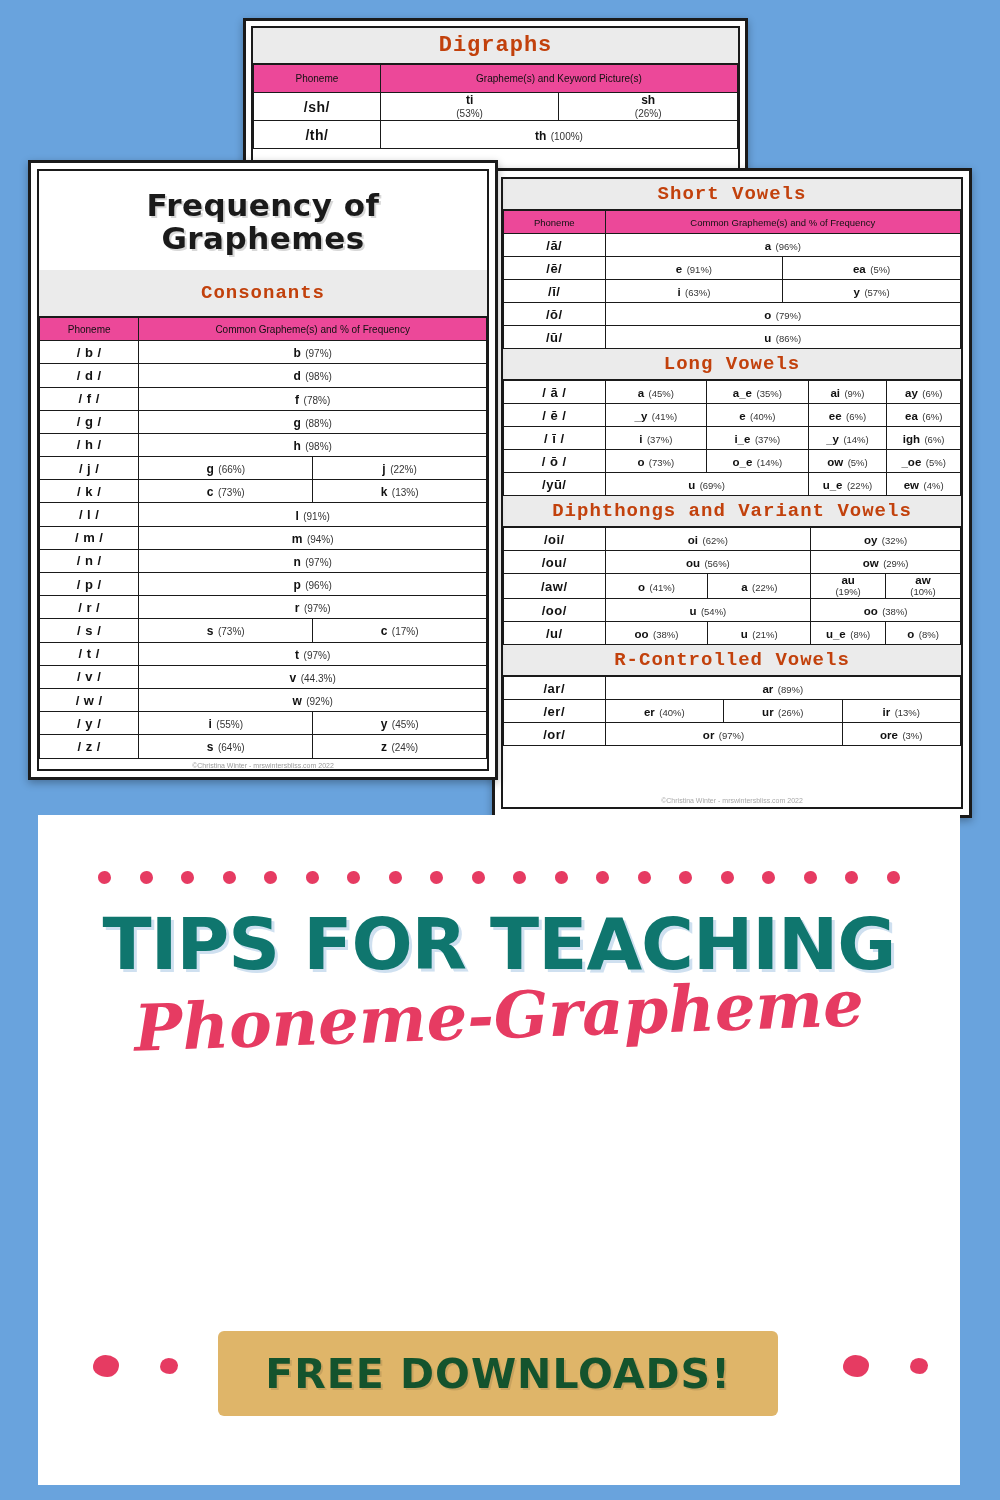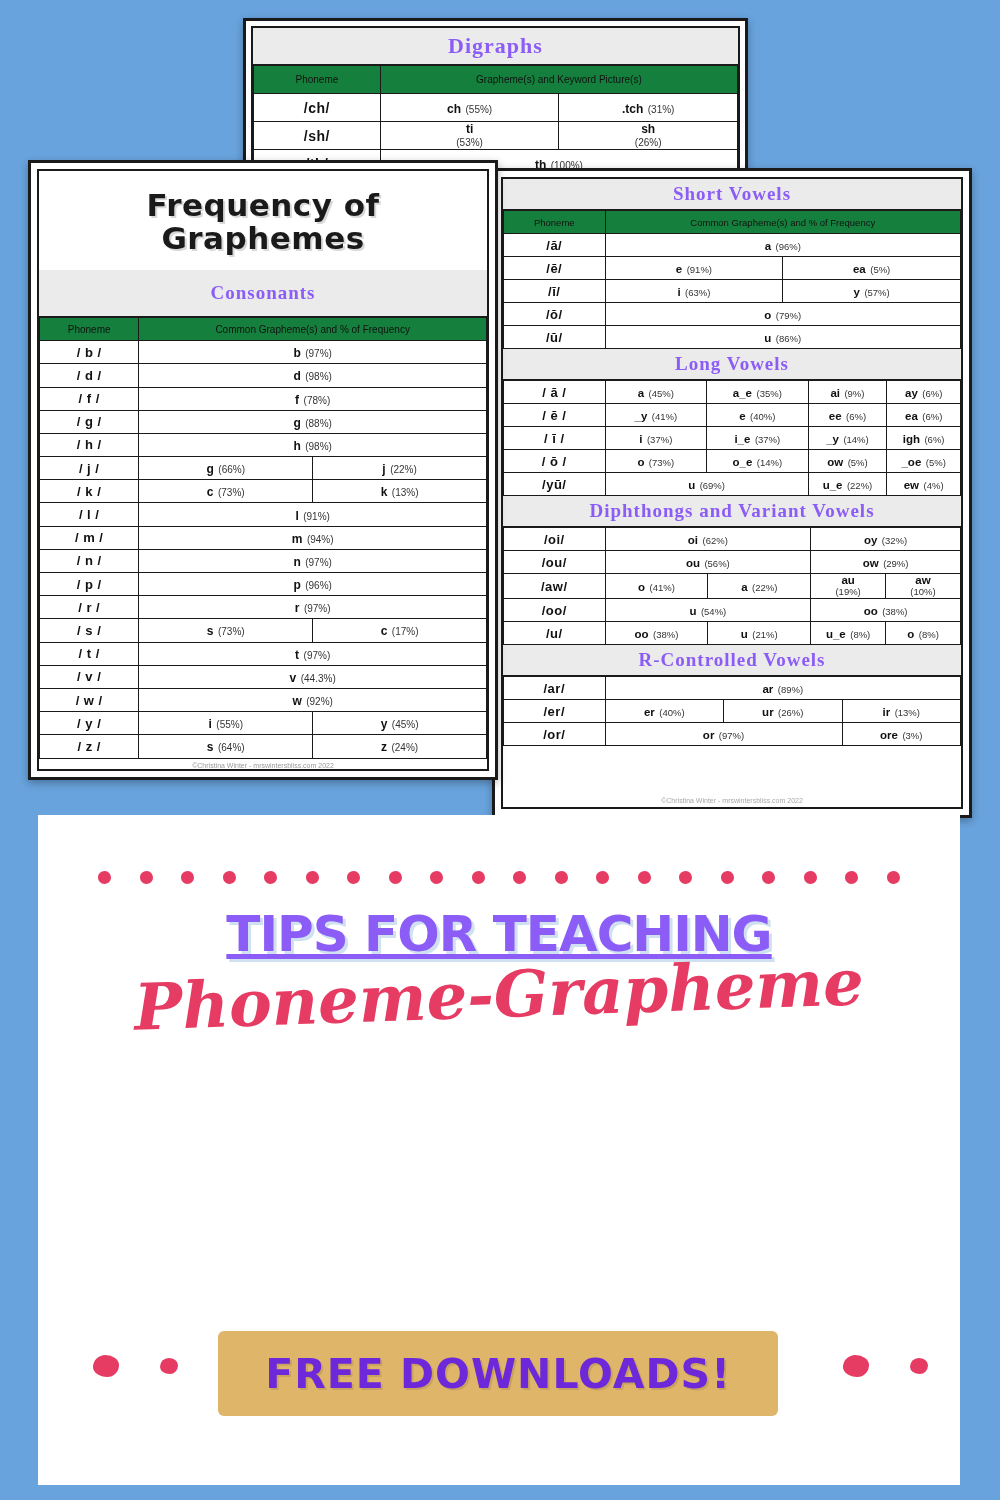--- a/index.html
+++ b/index.html
@@ -14,29 +14,29 @@
     box-shadow:0 3px 8px rgba(0,0,0,.30);
     box-sizing:border-box;
   }
   .card-inner{
     position:absolute;inset:6px;border:2px solid #1a1a1a;box-sizing:border-box;
     background:#fff;overflow:hidden;
   }
   .sect-title{
     background:#ebebeb;border-bottom:1.5px solid #1a1a1a;
     text-align:center;font-weight:bold;letter-spacing:1px;
-    font-family:Liberation Serif, serif;
-    color:#8b5cf6;
+    font-family:Liberation Mono, monospace;
+    color:#c2410c;
   }
   table.ph{border-collapse:collapse;width:100%;table-layout:fixed;}
   table.ph td,table.ph th{
     border:1px solid #1a1a1a;padding:0;text-align:center;vertical-align:middle;
     color:#111;
   }
-  .hdr td{background:#15803d;font-size:10px;font-weight:normal;padding:3px 0;}
+  .hdr td{background:#ec4899;font-size:10px;font-weight:normal;padding:3px 0;}
   .phon{font-weight:bold;font-size:14px;letter-spacing:.5px;}
   .gr{font-weight:bold;font-size:12px;}
   .pct{font-weight:normal;font-size:10px;color:#333;}
   .two-line{line-height:1.15;}
 
   
   #digraphs{left:243px;top:18px;width:505px;height:160px;}
   #digraphs .card-inner{inset:5px;}
   #digraphs .sect-title{font-size:22px;padding:5px 0;}
   #digraphs table.ph td{height:27px;}
@@ -79,35 +79,34 @@
   }
   .dot{
     width:13px;height:13px;background:#e8days;
   }
   .dot{background:#e63b62;border-radius:50% 46% 52% 48%/48% 52% 46% 50%;}
   .headline{
     position:absolute;left:0;right:0;top:95px;text-align:center;
   }
   .hl1,.hl3{
     font-family:"DejaVu Sans", sans-serif;font-weight:bold;
-    color:#8b5cf6;font-size:50px;line-height:.96;letter-spacing:-1px;
+    color:#0f766e;font-size:72px;line-height:.96;letter-spacing:-1px;
     text-shadow:3px 3px 0 #cfe0f0;
-    text-decoration:underline;
   }
   .hl2{
     font-family:"DejaVu Serif", serif;font-style:italic;font-weight:bold;
     color:#e63b62;font-size:64px;line-height:1.15;
     transform:rotate(-2deg);
   }
   .btn{
     position:absolute;left:180px;top:516px;width:560px;height:85px;
     background:#dfb569;border-radius:6px;display:flex;align-items:center;justify-content:center;
   }
   .btn span{
-    font-family:"DejaVu Sans", sans-serif;font-weight:bold;color:#6d28d9;
+    font-family:"DejaVu Sans", sans-serif;font-weight:bold;color:#14532d;
     font-size:41px;letter-spacing:1px;text-shadow:2px 2px 0 rgba(0,0,0,.10);
   }
   .credit{
     position:absolute;left:0;right:0;top:620px;text-align:center;
     font-family:"DejaVu Serif", serif;color:#e63b62;font-size:27px;
   }
   .splat{position:absolute;width:26px;height:22px;background:#e63b62;
     border-radius:48% 52% 45% 55%/55% 45% 55% 45%;}
   .splat.small{width:18px;height:16px;}
 </style>
@@ -115,31 +114,20 @@
 <body>
 
 <div class="card" id="digraphs">
   <div class="card-inner">
     <div class="sect-title">Digraphs</div>
     <table class="ph">
       <tbody>
           <tr class="hdr">
         <td style="width:26%">Phoneme</td>
         <td colspan="2">Grapheme(s) and Keyword Picture(s)</td>
-      </tr>
-      <tr>
-        <td class="phon">/ch/</td>
-        <td>
-          <span class="gr">ch</span>
-          <span class="pct">(55%)</span>
-        </td>
-        <td>
-          <span class="gr">.tch</span>
-          <span class="pct">(31%)</span>
-        </td>
       </tr>
       <tr>
         <td class="phon">/sh/</td>
         <td class="two-line">
           <div class="gr">ti</div>
           <div class="pct">(53%)</div>
         </td>
         <td class="two-line">
           <div class="gr">sh</div>
           <div class="pct">(26%)</div>

